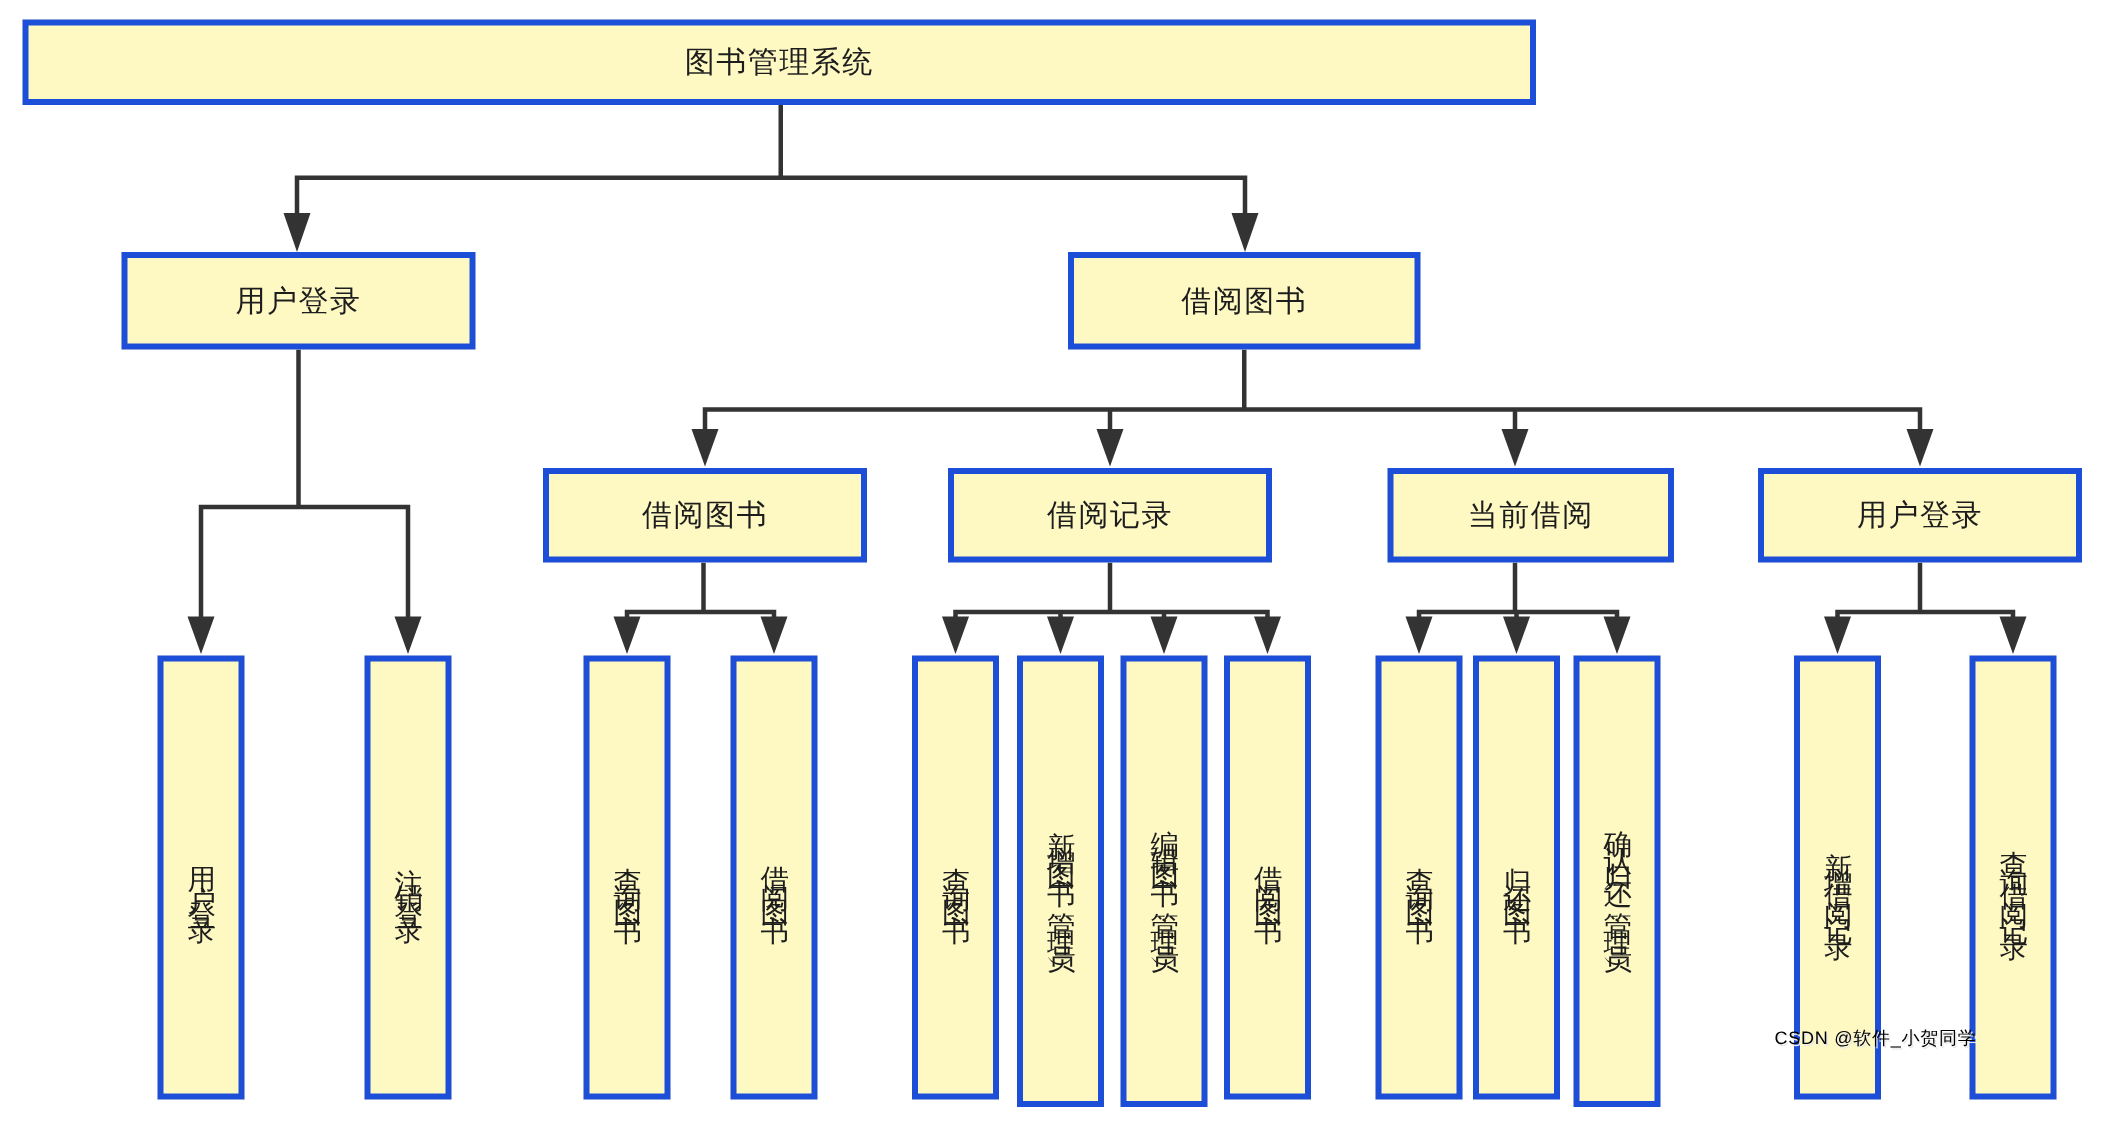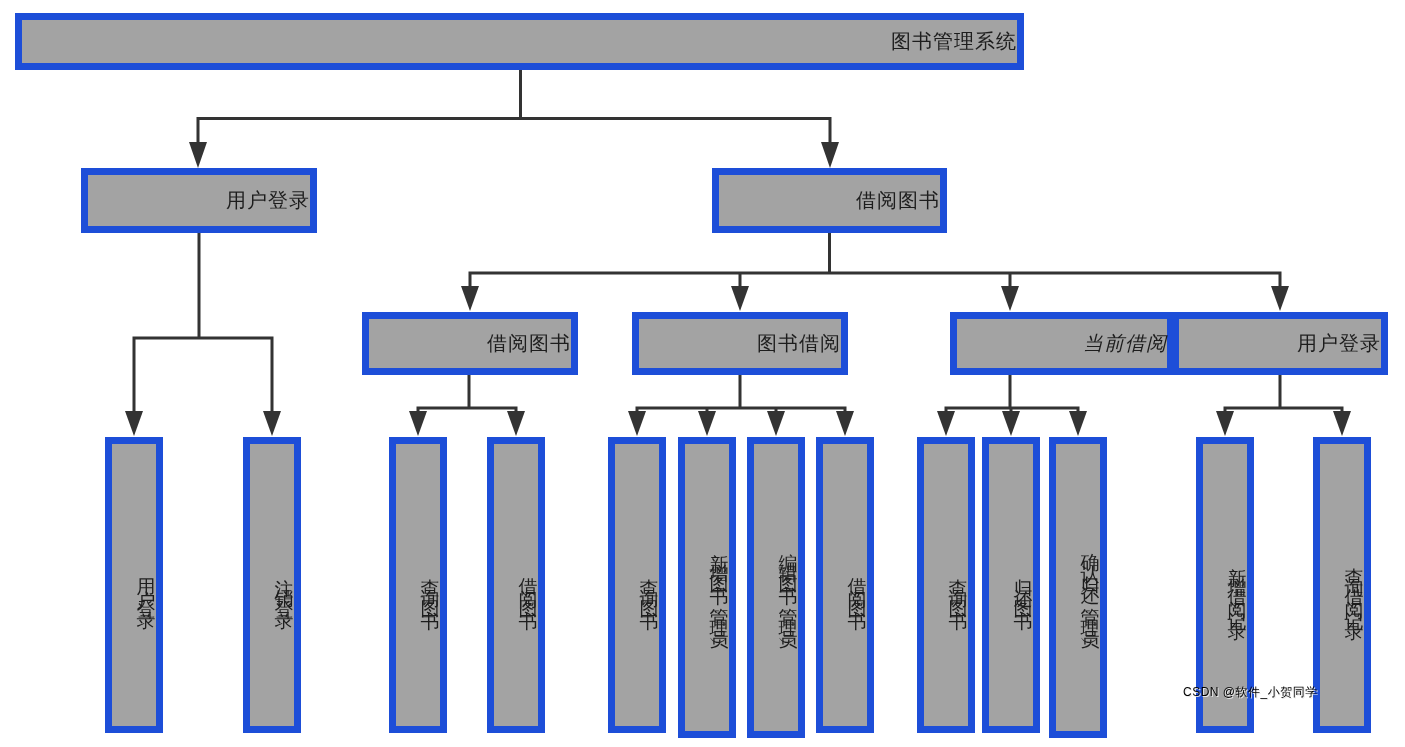--- a/index.html
+++ b/index.html
@@ -12,25 +12,25 @@
     overflow: hidden;
   }
   .connectors {
     position: absolute;
     left: 0; top: 0;
     width: 1405px; height: 747px;
   }
   .box {
     position: absolute;
     box-sizing: border-box;
-    border: 7px solid #1d4ed8;
-    background: #a3a3a3;
+    border: 4px solid #1d4ed8;
+    background: #fef9c3;
     display: flex;
     align-items: center;
-    justify-content: flex-end;
+    justify-content: center;
     color: #1d1d1d;
   }
   .hbox { font-size: 20px; letter-spacing: 1px; }
   .vlabel {
     writing-mode: vertical-rl;
     text-orientation: mixed;
     font-size: 19px;
     line-height: 1;
     letter-spacing: 11px;
     color: #1d1d1d;
@@ -98,23 +98,23 @@
     <span>用户登录</span>
   </div>
   <div class="box hbox" style="left:712px; top:168px; width:235px; height:65px;">
     <span>借阅图书</span>
   </div>
 
   <div class="box hbox" style="left:362px; top:312px; width:216px; height:63px;">
     <span>借阅图书</span>
   </div>
   <div class="box hbox" style="left:632px; top:312px; width:216px; height:63px;">
-    <span>图书借阅</span>
+    <span>借阅记录</span>
   </div>
-  <div class="box hbox" style="left:950px; top:312px; width:224px; height:63px;font-style:italic;">
+  <div class="box hbox" style="left:925px; top:312px; width:191px; height:63px;">
     <span>当前借阅</span>
   </div>
   <div class="box hbox" style="left:1172px; top:312px; width:216px; height:63px;">
     <span>用户登录</span>
   </div>
 
   <div class="box" style="left:105px; top:437px; width:58px; height:296px;">
     <span class="vlabel">用户登录</span>
   </div>
   <div class="box" style="left:243px; top:437px; width:58px; height:296px;">

